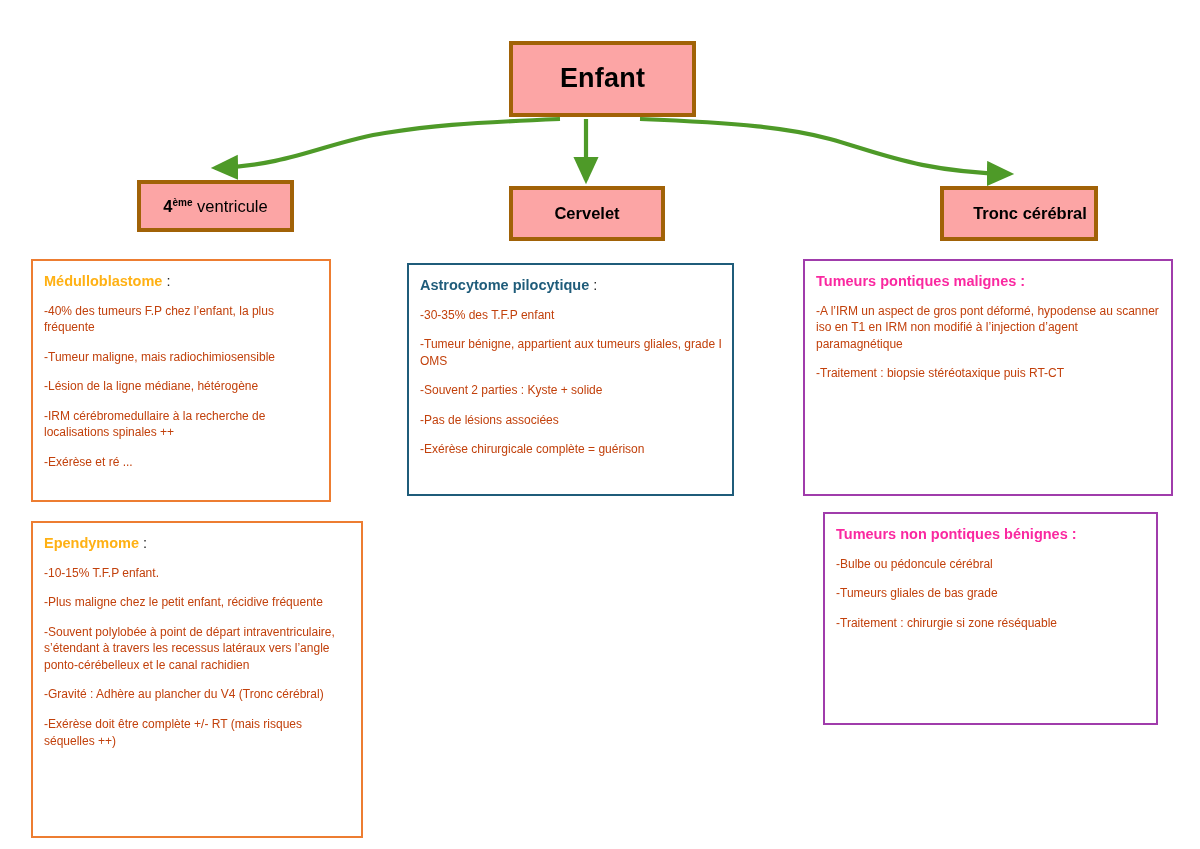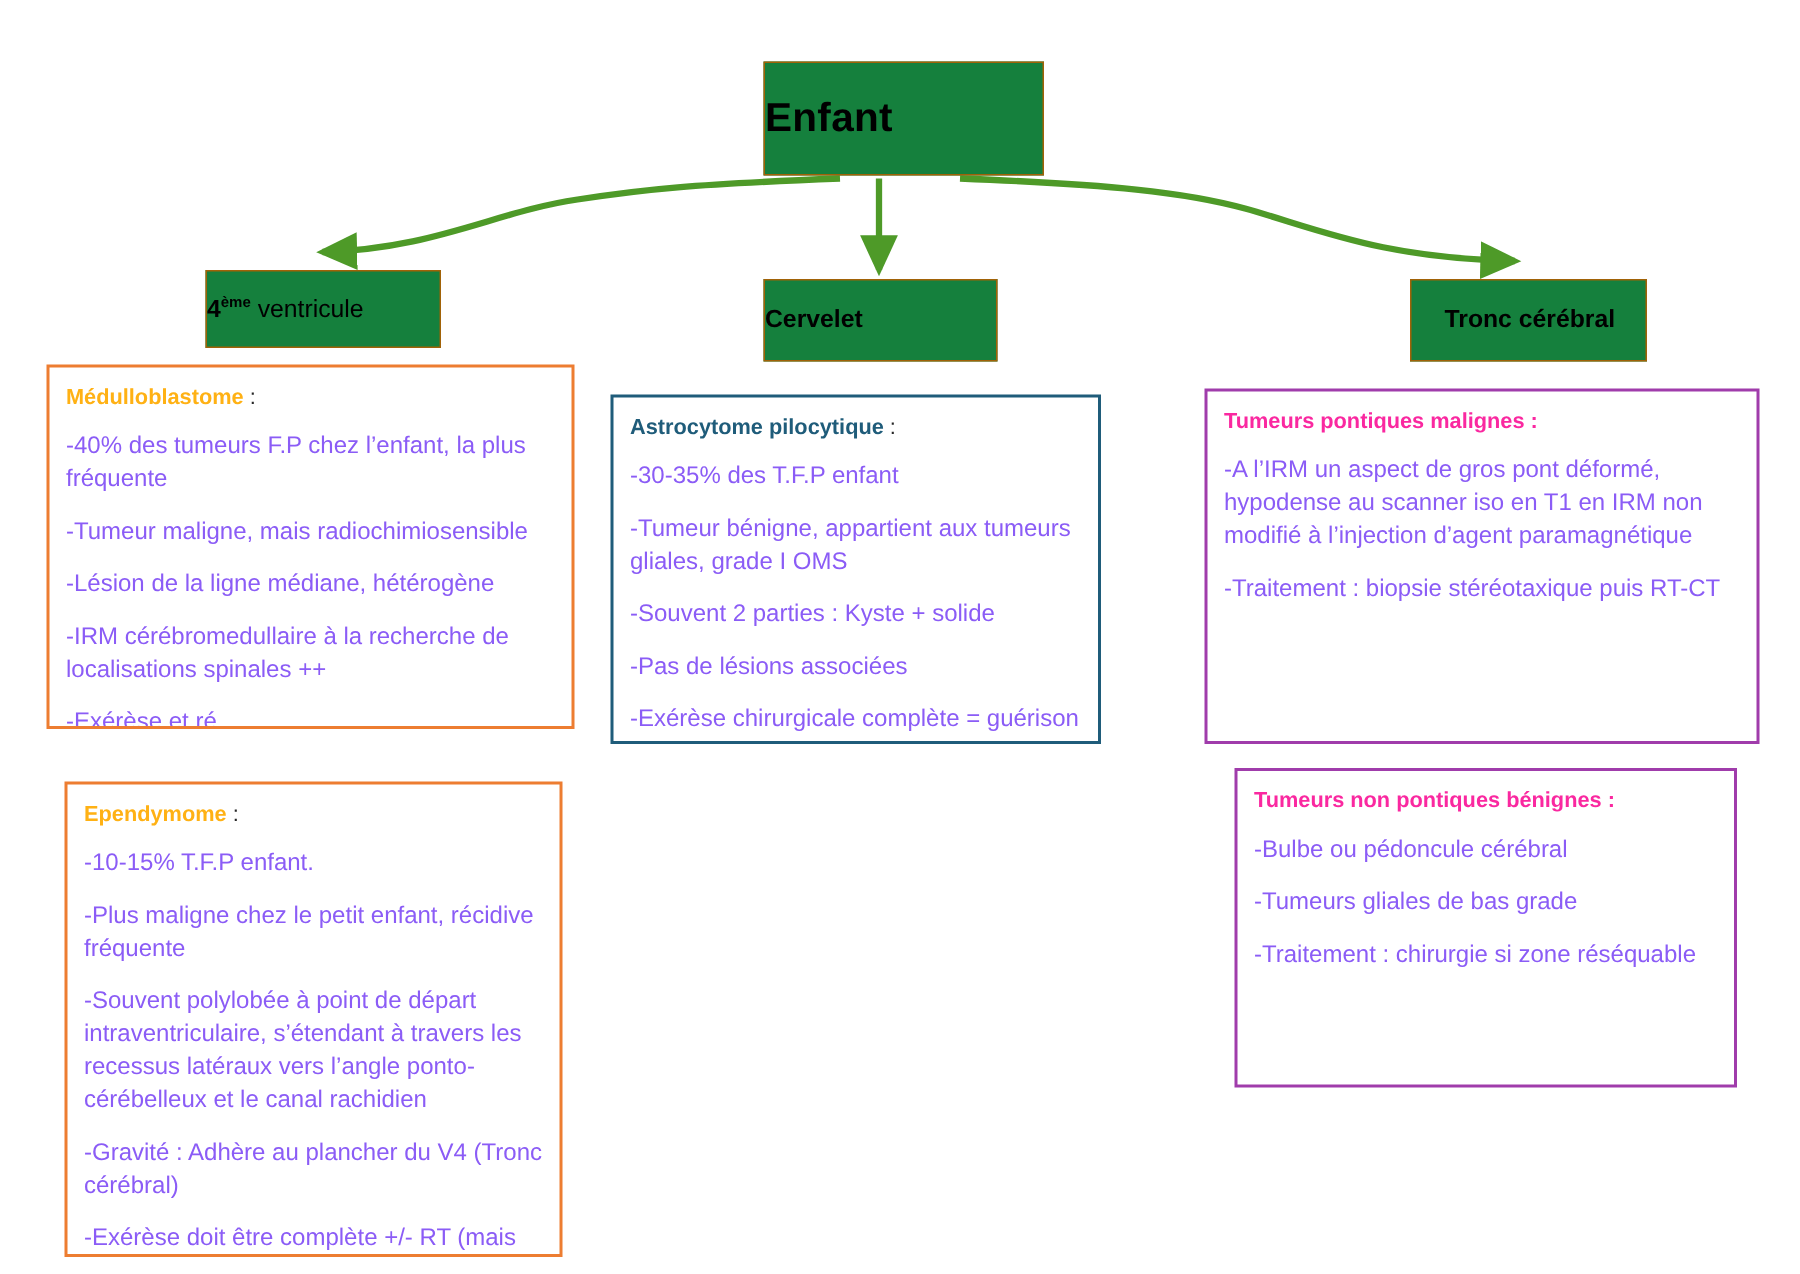--- a/index.html
+++ b/index.html
@@ -24,25 +24,26 @@
     position: absolute;
     left: 0; top: 0;
     width: 1200px;
     height: 849px;
     pointer-events: none;
   }
 
   
   .node {
     position: absolute;
-    border: 1px solid #a16207;
-    background: #15803d;
+    border: 4px solid #a16207;
+    background: #fca5a5;
     box-sizing: border-box;
     display: flex;
     align-items: center;
+    justify-content: center;
     color: #000000;
   }
   .node-label {
     text-align: center;
     line-height: 1.1;
   }
   #node-root {
     left: 509px; top: 41px;
     width: 187px; height: 76px;
   }
@@ -92,41 +93,41 @@
     font-size: 14.5px;
     font-weight: bold;
     margin: 0 0 13px 0;
     line-height: 1.15;
   }
   .card-title .colon {
     color: #262626;
     font-weight: normal;
   }
   .bullet {
-    font-size: 16px;
-    color: #8b5cf6;
+    font-size: 12px;
+    color: #c2410c;
     line-height: 1.38;
     margin: 0 0 13px 0;
   }
   .bullet:last-child { margin-bottom: 0; }
 
   
   #card-medulloblastome, #card-ependymome {
     border: 2px solid #ed7d31;
   }
   #card-medulloblastome .card-title,
   #card-ependymome .card-title { color: #ffb114; }
 
   #card-medulloblastome {
-    left: 31px; top: 243px;
-    width: 352px; height: 243px;
+    left: 31px; top: 259px;
+    width: 300px; height: 243px;
   }
   #card-ependymome {
     left: 31px; top: 521px;
-    width: 332px; height: 317px; margin-left: 12px;
+    width: 332px; height: 317px;
   }
 
   
   #card-astrocytome {
     left: 407px; top: 263px;
     width: 327px; height: 233px;
     border: 2px solid #1f5c7a;
   }
   #card-astrocytome .card-title { color: #1f5c7a; }
 

